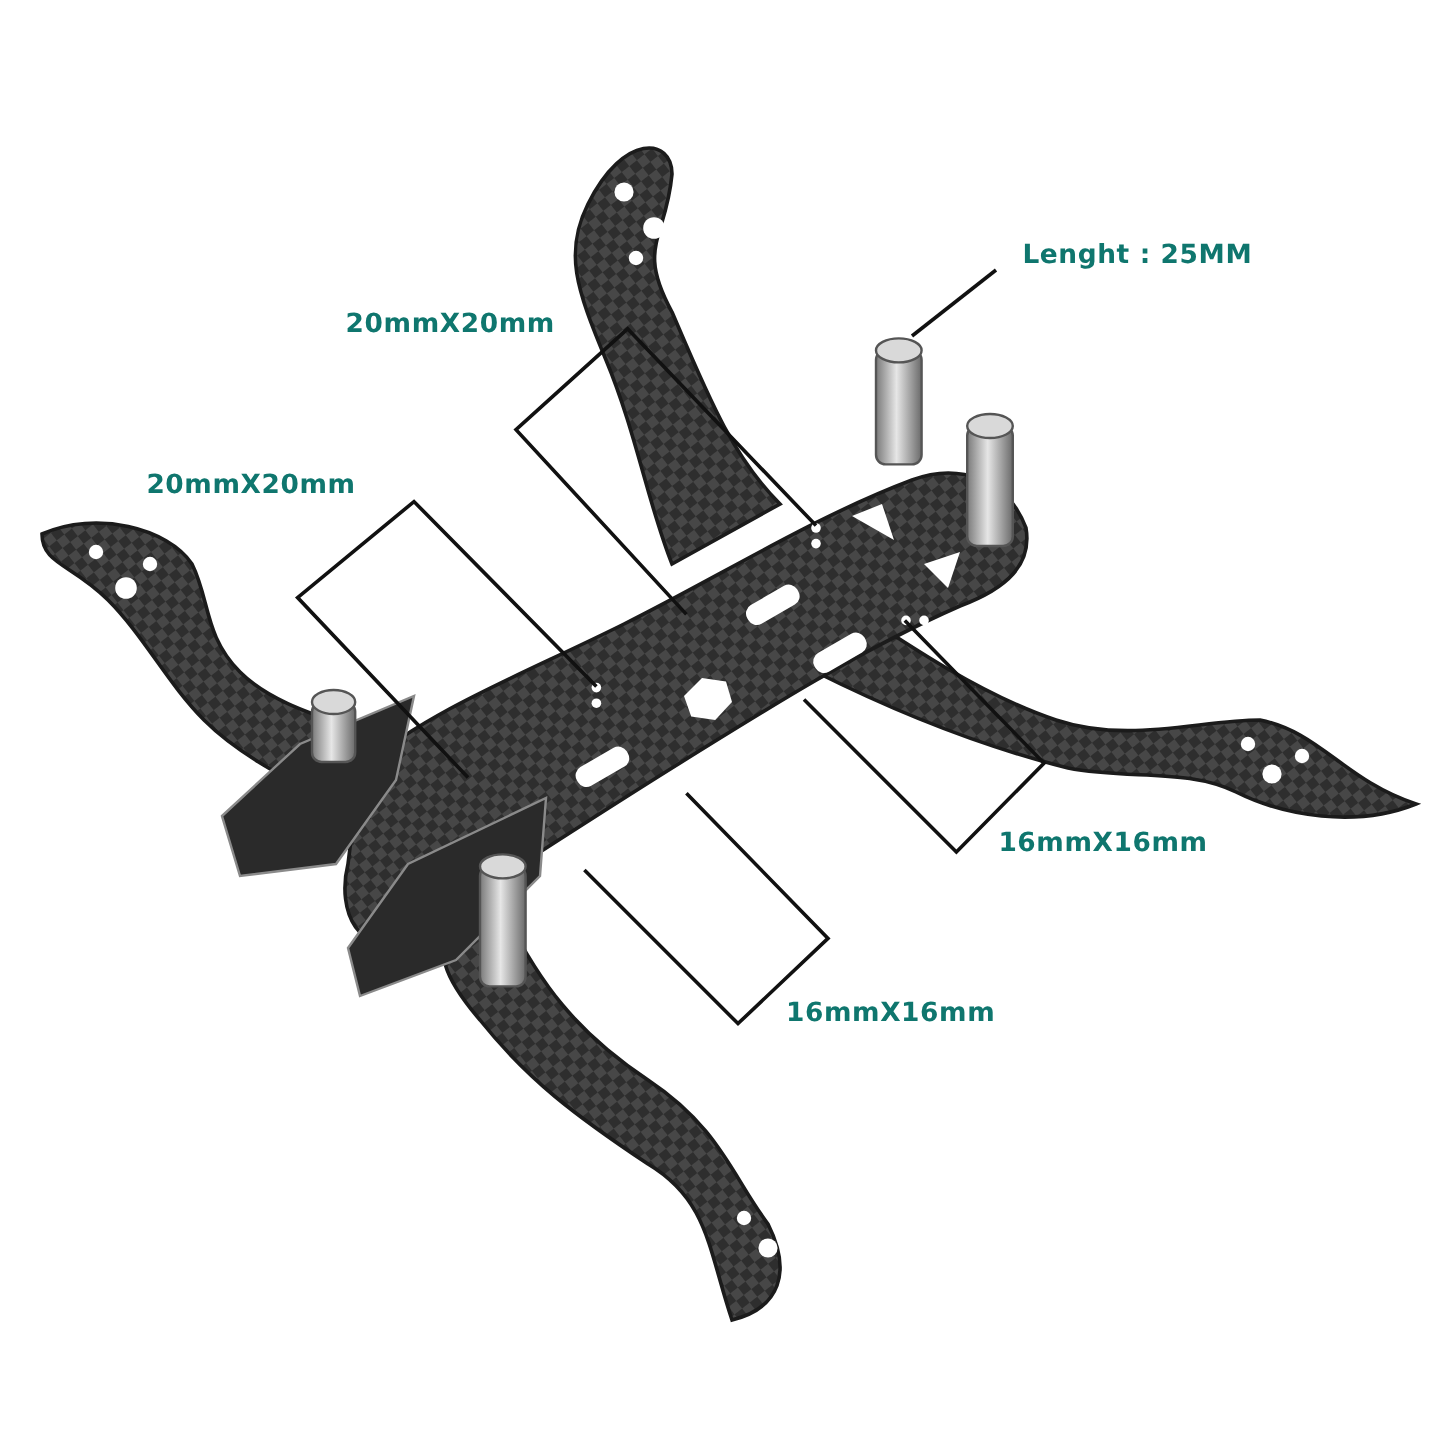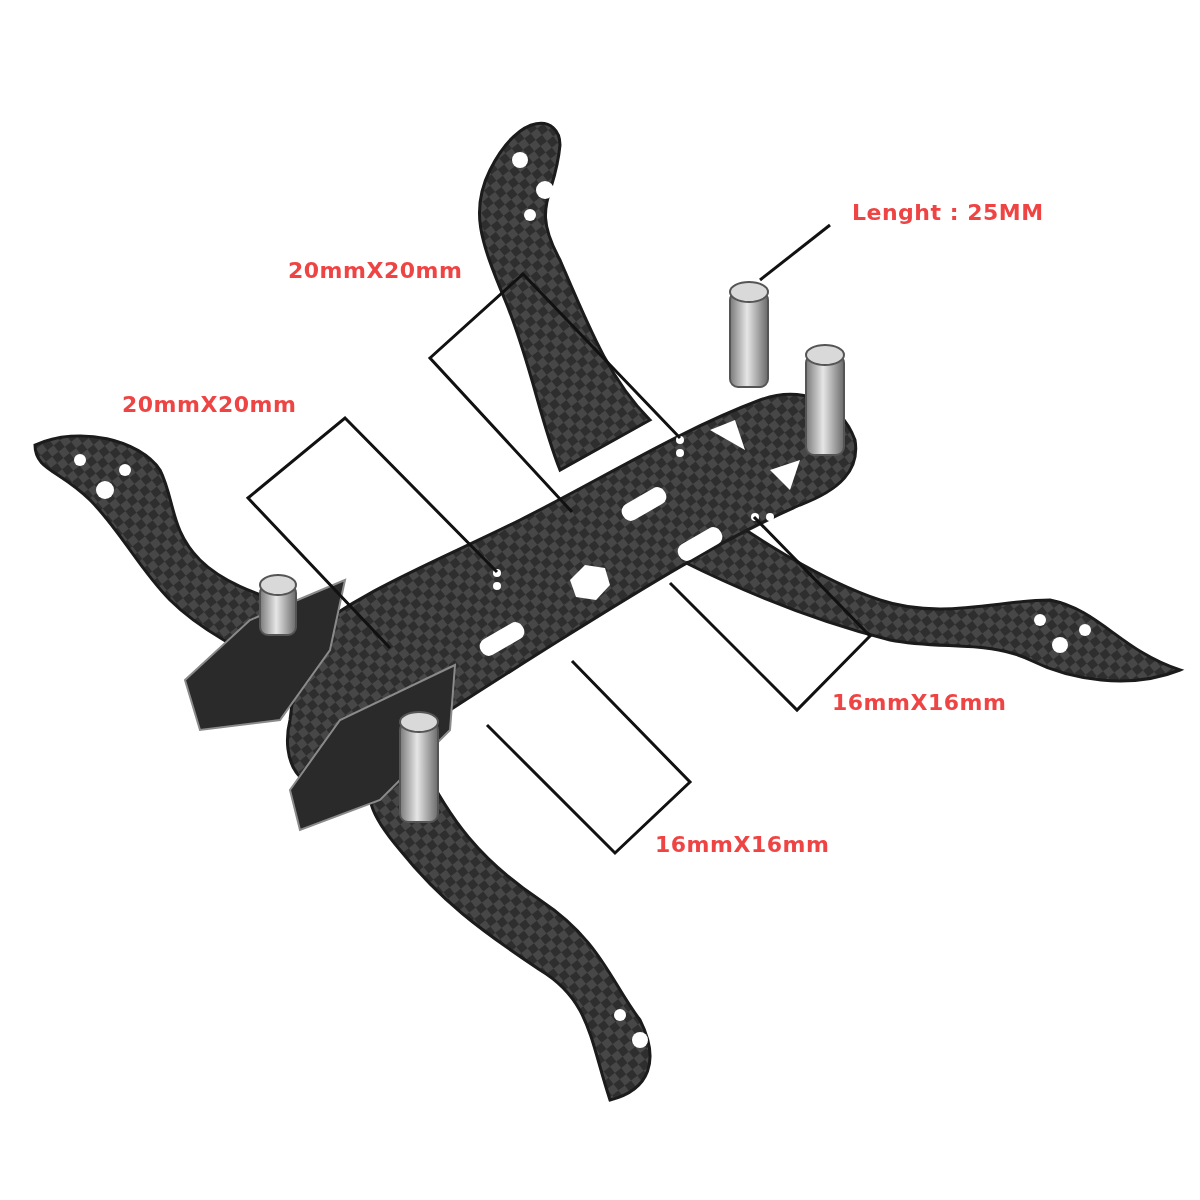--- a/index.html
+++ b/index.html
@@ -1,18 +1,18 @@
 <!DOCTYPE html>
 <html><head>
 <meta charset="utf-8">
 <style>
   html, body { margin:0; padding:0; background:#ffffff; }
   body { width:1200px; height:1200px; position:relative; overflow:hidden; font-family:"DejaVu Sans", sans-serif; }
   #scene { position:absolute; left:0; top:0; width:1200px; height:1200px; }
-  .label { position:absolute; font-family:"DejaVu Sans", sans-serif; font-weight:bold; font-size:22px; color:#ef4444; white-space:nowrap; letter-spacing:0.5px; }
+  .label { position:absolute; font-family:"DejaVu Sans", sans-serif; font-weight:bold; font-size:22px; color:#0f766e; white-space:nowrap; letter-spacing:0.5px; }
 </style>
 </head>
 <body>
 
 <svg id="scene" viewBox="0 0 1200 1200" xmlns="http://www.w3.org/2000/svg">
   <defs>
     <pattern id="weave" width="16" height="16" patternUnits="userSpaceOnUse" patternTransform="rotate(-38)">
       <rect width="16" height="16" fill="#2e2e2e"></rect>
       <rect x="0" y="0" width="8" height="8" fill="#474747"></rect>
       <rect x="8" y="8" width="8" height="8" fill="#474747"></rect>

